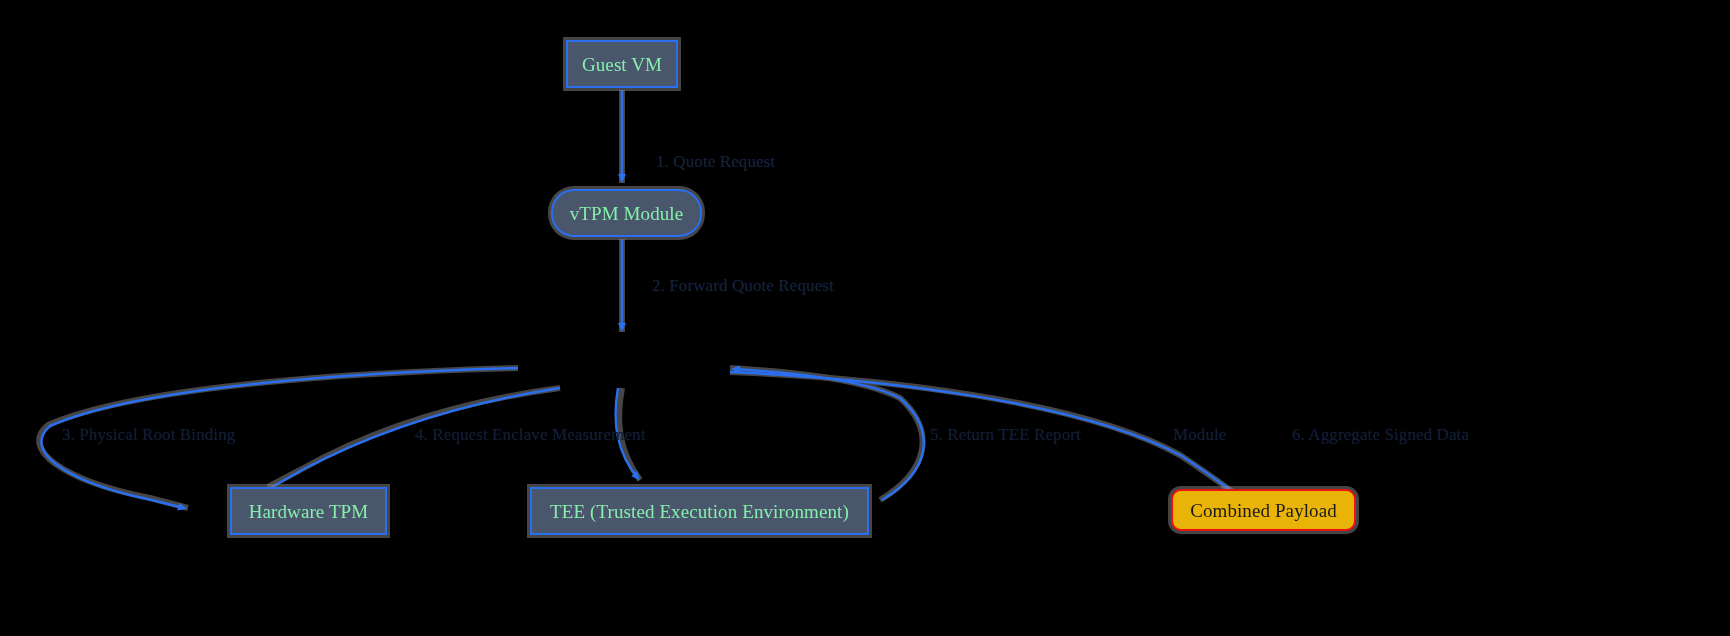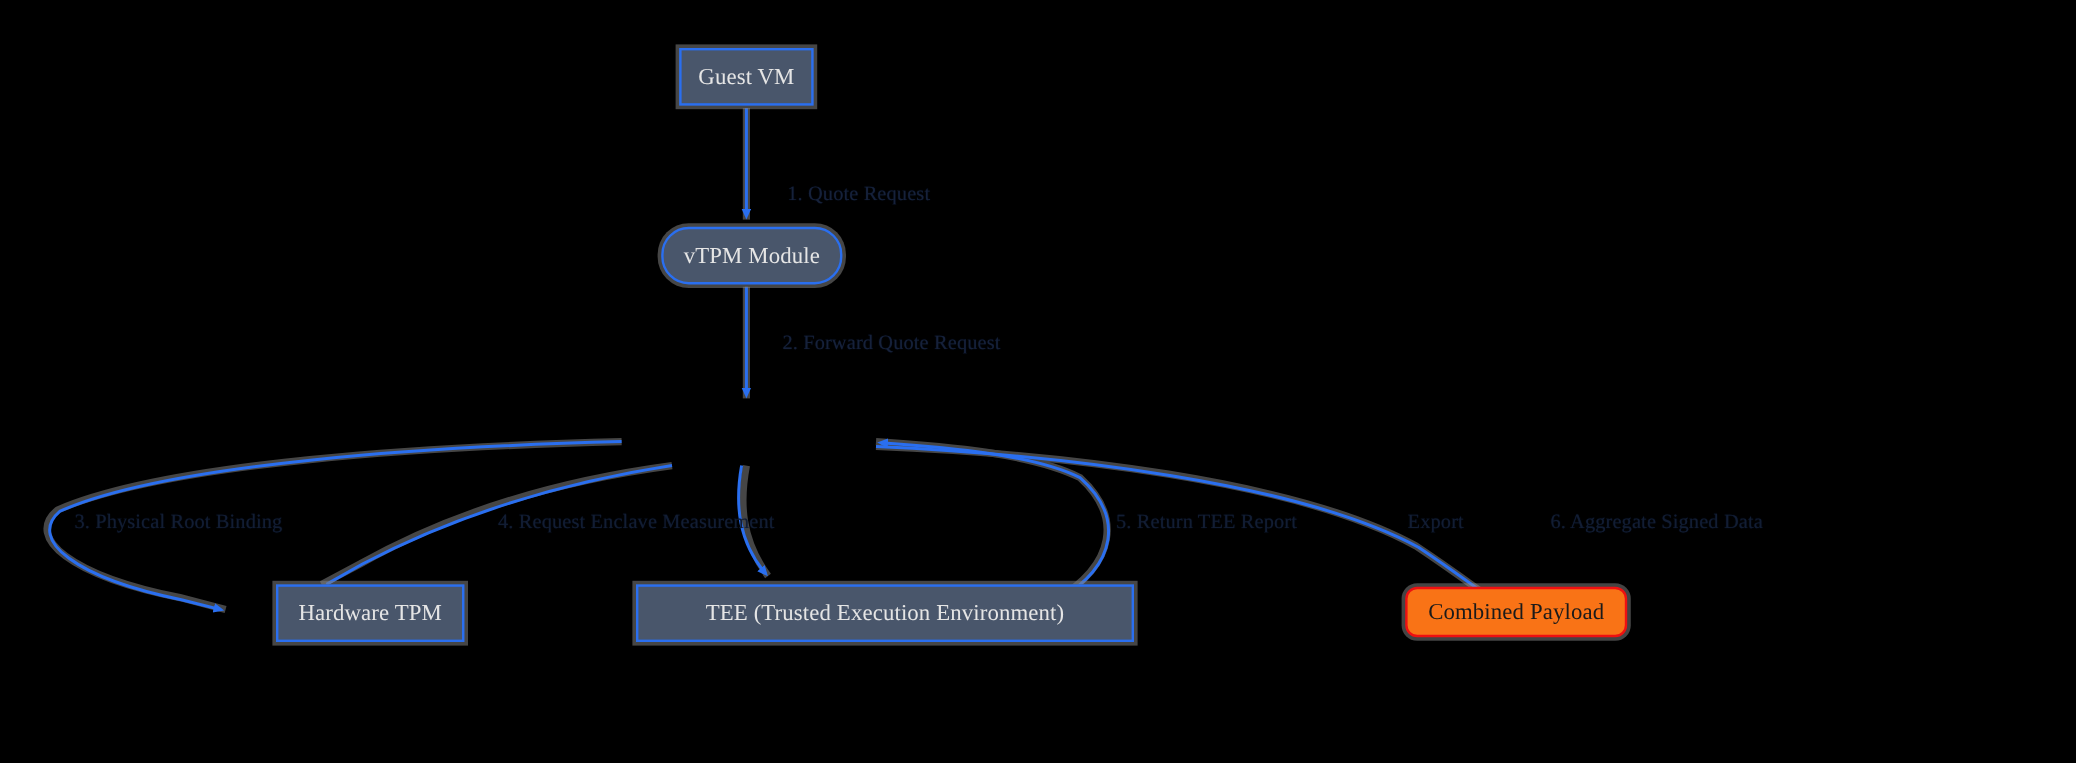--- a/index.html
+++ b/index.html
@@ -28,30 +28,30 @@
     overflow: visible;
   }
   .node {
     position: absolute;
     box-sizing: border-box;
     display: flex;
     align-items: center;
     justify-content: center;
     background: #49566b;
     border: 2px solid #2a6ff0;
-    color: #e5e5e5;
+    color: #86efac;
     font-family: "Liberation Serif", "DejaVu Serif", serif;
     font-size: 19px;
     line-height: 1;
     white-space: nowrap;
     letter-spacing: 0.1px;
     box-shadow: 0 0 0 3px rgba(128,128,128,0.55);
   }
   .node.highlight {
-    background: #f97316;
+    background: #eab308;
     border: 2px solid #ee1111;
     border-radius: 10px;
     color: #1a1a1a;
     box-shadow: 0 0 0 3px rgba(150,150,150,0.45);
   }
   .edge-label {
     position: absolute;
     font-family: "Liberation Serif", "DejaVu Serif", serif;
     font-size: 17px;
     line-height: 1;
@@ -112,35 +112,35 @@
 
   <div class="node" style="left:551px; top:189px; width:151px; height:48px;border-radius:23px;">
     <span>vTPM Module</span>
   </div>
 
 
   <div class="node" style="left:190px; top:487px; width:157px; height:48px;margin-left:40px;">
     <span>Hardware TPM</span>
   </div>
 
-  <div class="node" style="left:530px; top:487px; width:415px; height:48px;justify-content:center;">
+  <div class="node" style="left:530px; top:487px; width:339px; height:48px;justify-content:center;">
     <span>TEE (Trusted Execution Environment)</span>
   </div>
 
   <div class="node highlight" style="left:1171px; top:489px; width:185px; height:42px;">
     <span>Combined Payload</span>
   </div>
 
   <div class="edge-label" style="left:656px; top:129px;margin-top:24px;">1. Quote Request</div>
 
   <div class="edge-label" style="left:624px; top:277px;padding-left:28px;">2. Forward Quote Request</div>
 
   <div class="edge-label dim" style="left:62px; top:426px;">3. Physical Root Binding</div>
 
   <div class="edge-label dim" style="left:415px; top:426px;">4. Request Enclave Measurement</div>
 
   <div class="edge-label dim" style="left:930px; top:426px;">5. Return TEE Report</div>
 
-  <div class="edge-label dim" style="left:1173px; top:426px;">Export</div>
+  <div class="edge-label dim" style="left:1173px; top:426px;">Module</div>
 
   <div class="edge-label dim" style="left:1292px; top:426px;">6. Aggregate Signed Data</div>
 
 </div>
 
 </body></html>

